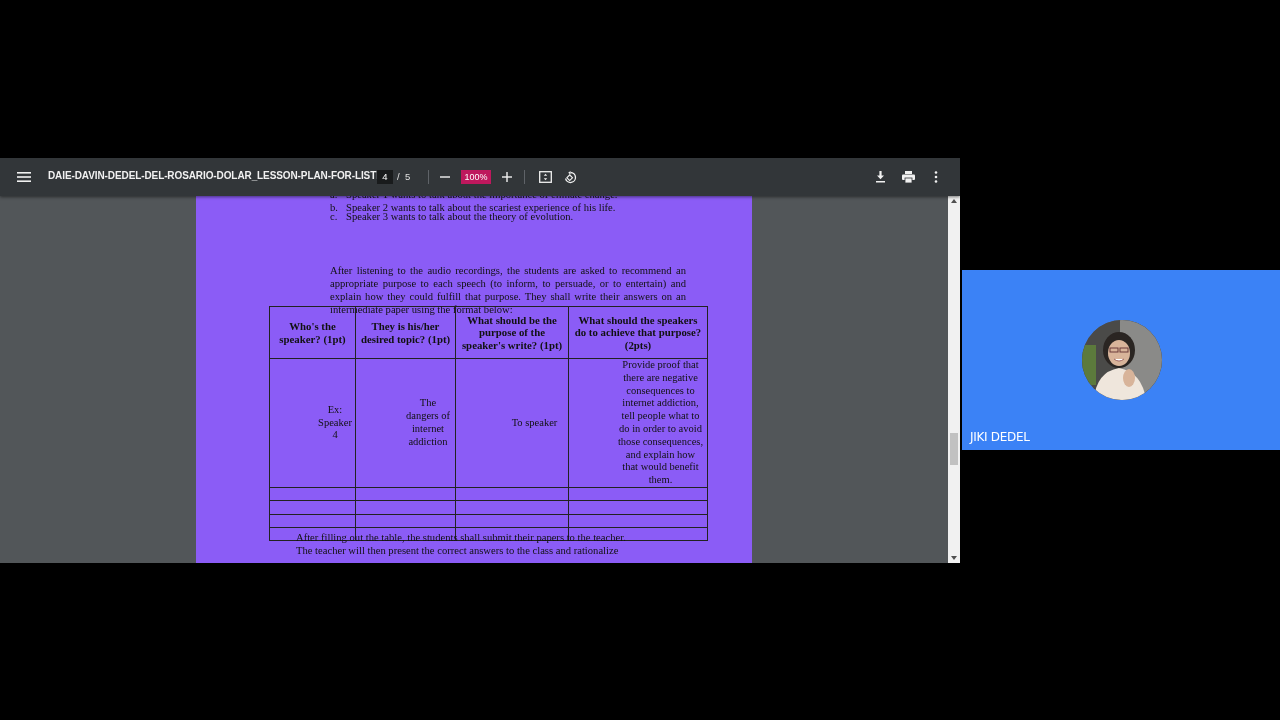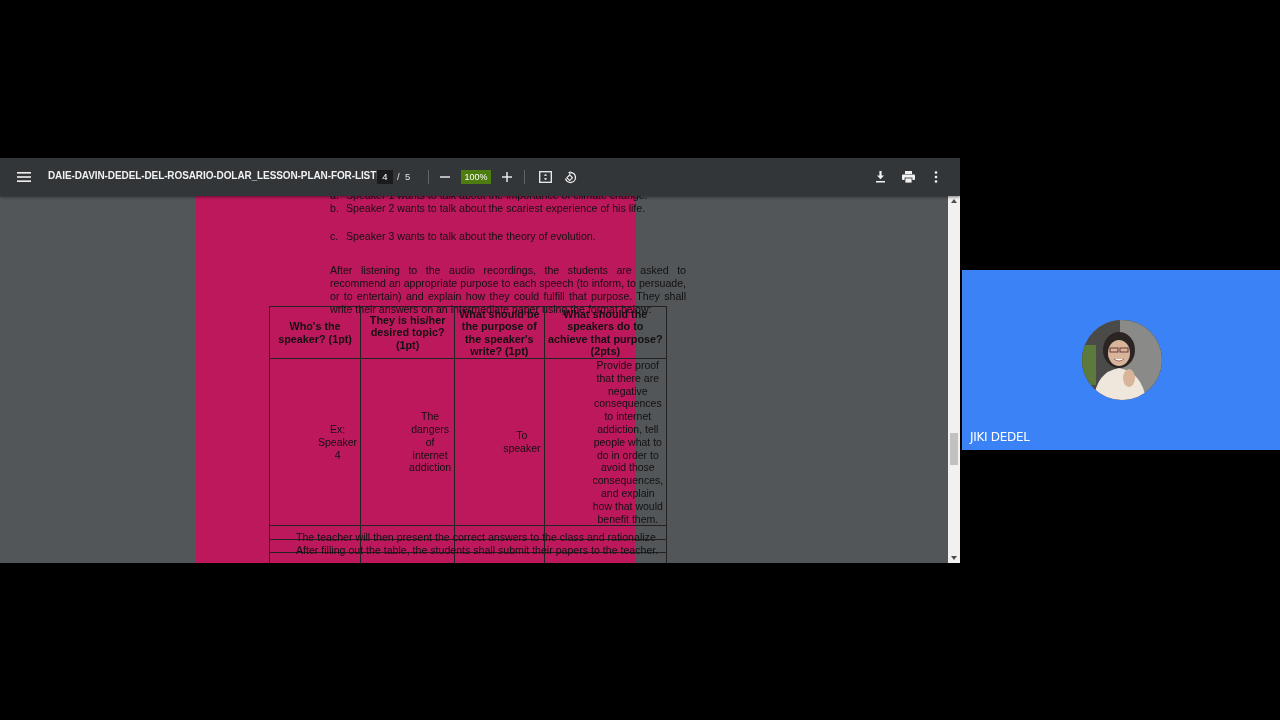--- a/index.html
+++ b/index.html
@@ -10,29 +10,29 @@
   .viewer { position: absolute; left: 0; top: 158px; width: 960px; height: 405px; background: #525659; overflow: hidden; }
   .toolbar { position: absolute; left: 0; top: 0; width: 960px; height: 38px; background: #323639; color: #f1f1f1; display: flex; align-items: center; box-shadow: 0 1px 3px rgba(0,0,0,0.5); z-index: 5; }
   .tb-btn { display: flex; align-items: center; justify-content: center; cursor: pointer; }
   .menu-btn { position: absolute; left: 14px; top: 10px; width: 20px; height: 18px; }
   .title { position: absolute; left: 48px; top: 12px; font-size: 10px; font-weight: bold; color: #f1f1f1; white-space: nowrap; letter-spacing: -0.1px; }
   .page-box { position: absolute; left: 377px; top: 12px; width: 16px; height: 14px; background: #191b1c; color: #fff; font-size: 9.5px; text-align: center; line-height: 14px; }
   .page-sep { position: absolute; left: 397px; top: 12px; font-size: 9.5px; color: #e0e0e0; line-height: 14px; }
   .page-total { position: absolute; left: 405px; top: 12px; font-size: 9.5px; color: #e0e0e0; line-height: 14px; }
   .divider { position: absolute; top: 12px; width: 1px; height: 14px; background: #5f6368; }
   .zoom-out { position: absolute; left: 436px; top: 10px; width: 18px; height: 18px; }
-  .zoom-box { position: absolute; left: 461px; top: 12px; width: 30px; height: 14px; background: #4d7c0f; color: #fff; font-size: 9px; text-align: center; line-height: 14px; }
+  .zoom-box { position: absolute; left: 461px; top: 12px; width: 30px; height: 14px; background: #be185d; color: #fff; font-size: 9px; text-align: center; line-height: 14px; }
   .zoom-in { position: absolute; left: 498px; top: 10px; width: 18px; height: 18px; }
   .fit-btn { position: absolute; left: 536px; top: 10px; width: 18px; height: 18px; }
   .rotate-btn { position: absolute; left: 561px; top: 10px; width: 18px; height: 18px; }
   .download-btn { position: absolute; left: 871px; top: 10px; width: 18px; height: 18px; }
   .print-btn { position: absolute; left: 899px; top: 10px; width: 18px; height: 18px; }
   .more-btn { position: absolute; left: 927px; top: 10px; width: 18px; height: 18px; }
 
-  .page { position: absolute; left: 196px; top: 26px; width: 440px; height: 400px; background: #be185d; color: #111; font-family: Liberation Sans, sans-serif; }
+  .page { position: absolute; left: 196px; top: 26px; width: 556px; height: 400px; background: #8b5cf6; color: #111; font-family: Liberation Serif, serif; }
   .list-line { position: absolute; left: 134px; font-size: 10.6px; white-space: nowrap; }
   .list-line .lbl { display: inline-block; width: 16px; }
   .para { position: absolute; left: 134px; top: 44px; width: 356px; text-align: justify; font-size: 10.6px; line-height: 13px; margin-top: 36px; }
 
   table.fmt { position: absolute; left: 73px; top: 122px; border-collapse: collapse; font-size: 10.5px; }
   table.fmt td, table.fmt th { border: 1px solid #222; text-align: center; vertical-align: middle; padding: 0 3px; }
   table.fmt th { font-weight: bold; line-height: 12.5px; height: 52px; font-size: 10.8px; }
   table.fmt td { line-height: 12.8px; font-weight: normal; }
   .col1 { width: 86px; } .col2 { width: 100px; } .col3 { width: 113px; } .col4 { width: 139px; }
   tr.ex td { height: 117px; padding-left: 48px; }
@@ -119,21 +119,21 @@
             <circle cx="2" cy="1.5" r="1.3" fill="#f1f1f1"></circle>
             <circle cx="2" cy="6" r="1.3" fill="#f1f1f1"></circle>
             <circle cx="2" cy="10.5" r="1.3" fill="#f1f1f1"></circle>
           </svg>
       </div>
     </div>
 
     <div class="page">
       <div class="list-line" style="top:5px"><span class="lbl">a.</span><span>Speaker 1 wants to talk about the importance of climate change.</span></div>
       <div class="list-line" style="top:18px"><span class="lbl">b.</span><span>Speaker 2 wants to talk about the scariest experience of his life.</span></div>
-      <div class="list-line" style="top:46px"><span class="lbl">c.</span><span>Speaker 3 wants to talk about the theory of evolution.</span></div>
+      <div class="list-line" style="top:27px"><span class="lbl">c.</span><span>Speaker 3 wants to talk about the theory of evolution.</span></div>
 
       <div class="para">After listening to the audio recordings, the students are asked to recommend an appropriate purpose to each speech (to inform, to persuade, or to entertain) and explain how they could fulfill that purpose. They shall write their answers on an intermediate paper using the format below:</div>
 
       <table class="fmt">
         <tbody>
             <tr>
           <th class="col1">Who's the speaker? (1pt)</th>
           <th class="col2">They is his/her desired topic? (1pt)</th>
           <th class="col3">What should be the purpose of the speaker's write? (1pt)</th>
           <th class="col4">What should the speakers do to achieve that purpose? (2pts)</th>
@@ -165,22 +165,22 @@
         <tr class="blank">
               <td></td>
               <td></td>
               <td></td>
               <td></td>
             </tr>
       </tbody>
         </table>
 
       <div class="after">
+        <div>After filling out the table, the students shall submit their papers to the teacher.</div>
         <div>The teacher will then present the correct answers to the class and rationalize</div>
-        <div>After filling out the table, the students shall submit their papers to the teacher.</div>
       </div>
     </div>
 
     <div class="scrollbar">
       <div class="sb-up"></div>
       <div class="sb-thumb"></div>
       <div class="sb-down"></div>
     </div>
   </div>
 

